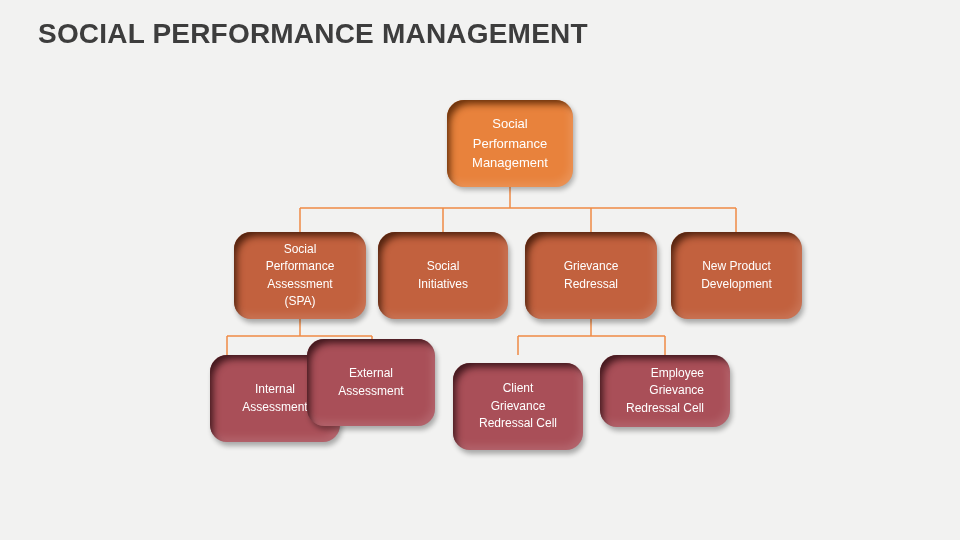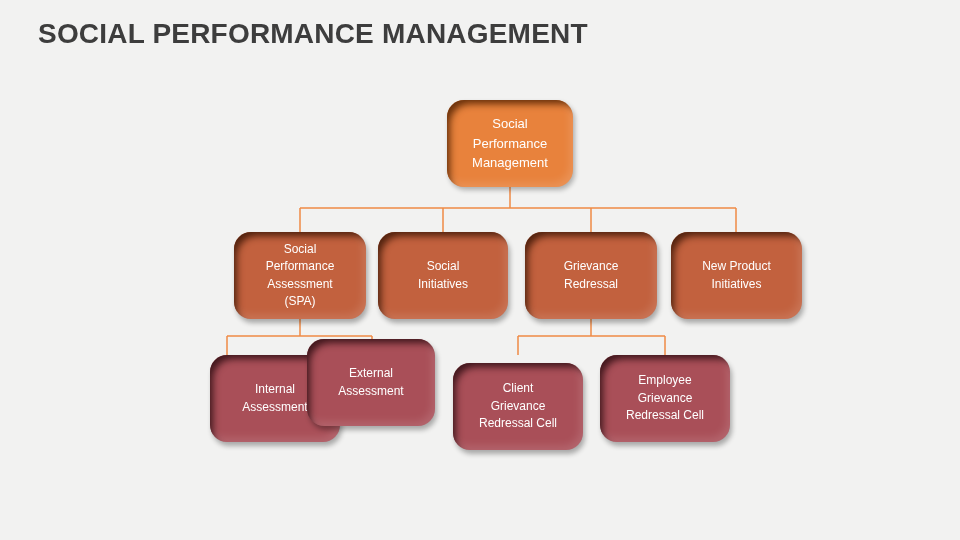--- a/index.html
+++ b/index.html
@@ -74,21 +74,21 @@
       2px 4px 5px rgba(0, 0, 0, 0.30);
   }
   .pos-root      { left: 447px; top: 100px; width: 126px; height: 87px; }
   .pos-spa       { left: 234px; top: 232px; width: 132px; height: 87px; }
   .pos-initiatives{ left: 378px; top: 232px; width: 130px; height: 87px; }
   .pos-grievance { left: 525px; top: 232px; width: 132px; height: 87px; }
   .pos-npd       { left: 671px; top: 232px; width: 131px; height: 87px; }
   .pos-internal  { left: 162px; top: 355px; width: 130px; height: 87px; margin-left: 48px; }
   .pos-external  { left: 307px; top: 339px; width: 128px; height: 87px; }
   .pos-client    { left: 453px; top: 363px; width: 130px; height: 87px; }
-  .pos-employee  { left: 600px; top: 355px; width: 130px; height: 87px; }
+  .pos-employee  { left: 600px; top: 355px; width: 130px; height: 72px; text-align: right; }
 </style>
 </head>
 <body>
 
 <div class="slide">
 
   <h1 class="title">SOCIAL PERFORMANCE MANAGEMENT</h1>
 
   <svg class="connectors" viewBox="0 0 960 540" xmlns="http://www.w3.org/2000/svg">
     <path d="
@@ -126,21 +126,21 @@
 Initiatives</span>
   </div>
 
   <div class="node lvl2 pos-grievance">
     <span class="node-label">Grievance
 Redressal</span>
   </div>
 
   <div class="node lvl2 pos-npd">
     <span class="node-label">New Product
-Initiatives</span>
+Development</span>
   </div>
 
   <div class="node lvl3 pos-internal">
     <span class="node-label">Internal
 Assessment</span>
   </div>
 
   <div class="node lvl3 pos-external">
     <span class="node-label">External
 Assessment</span>

